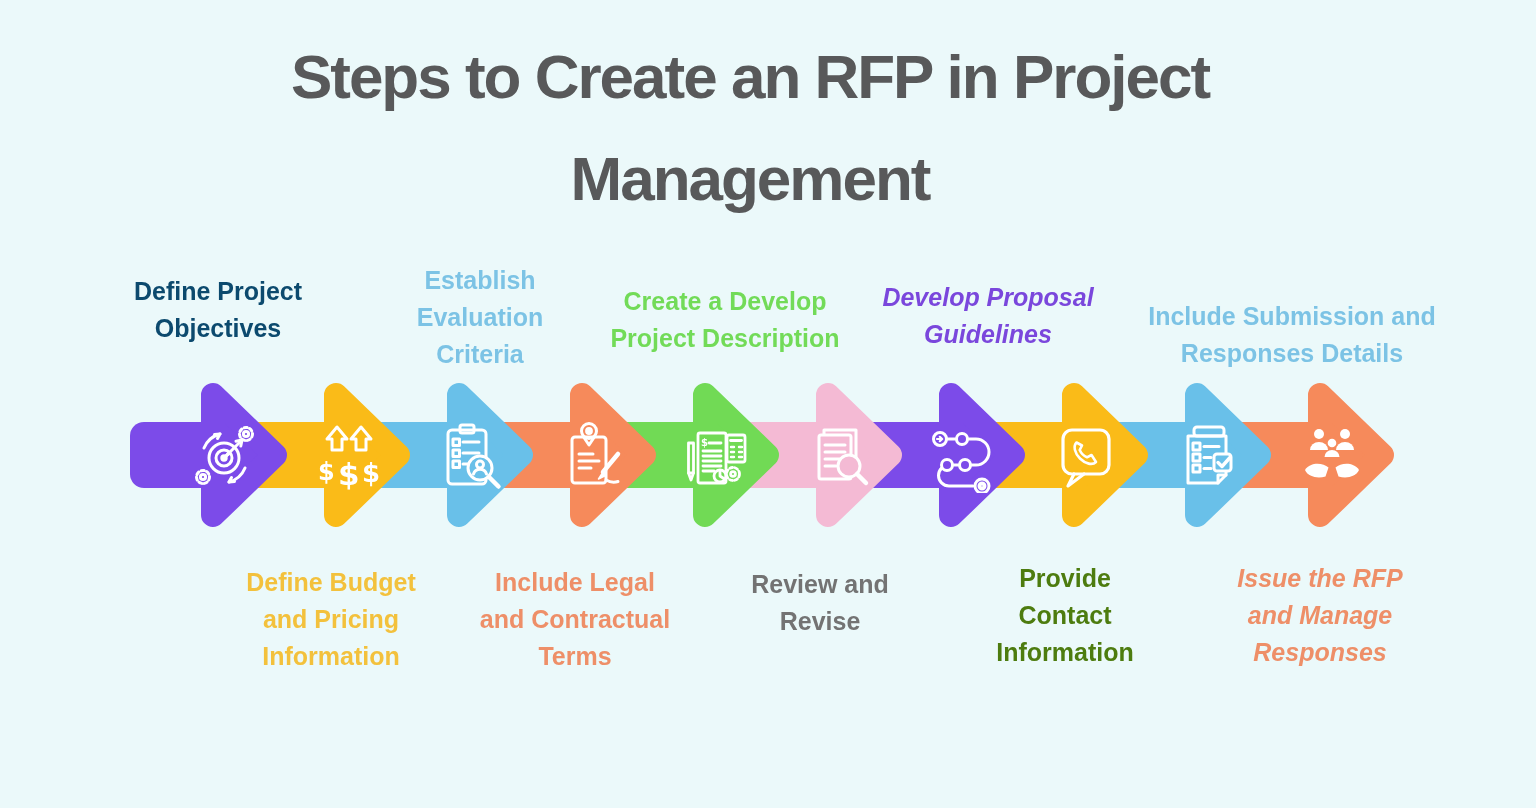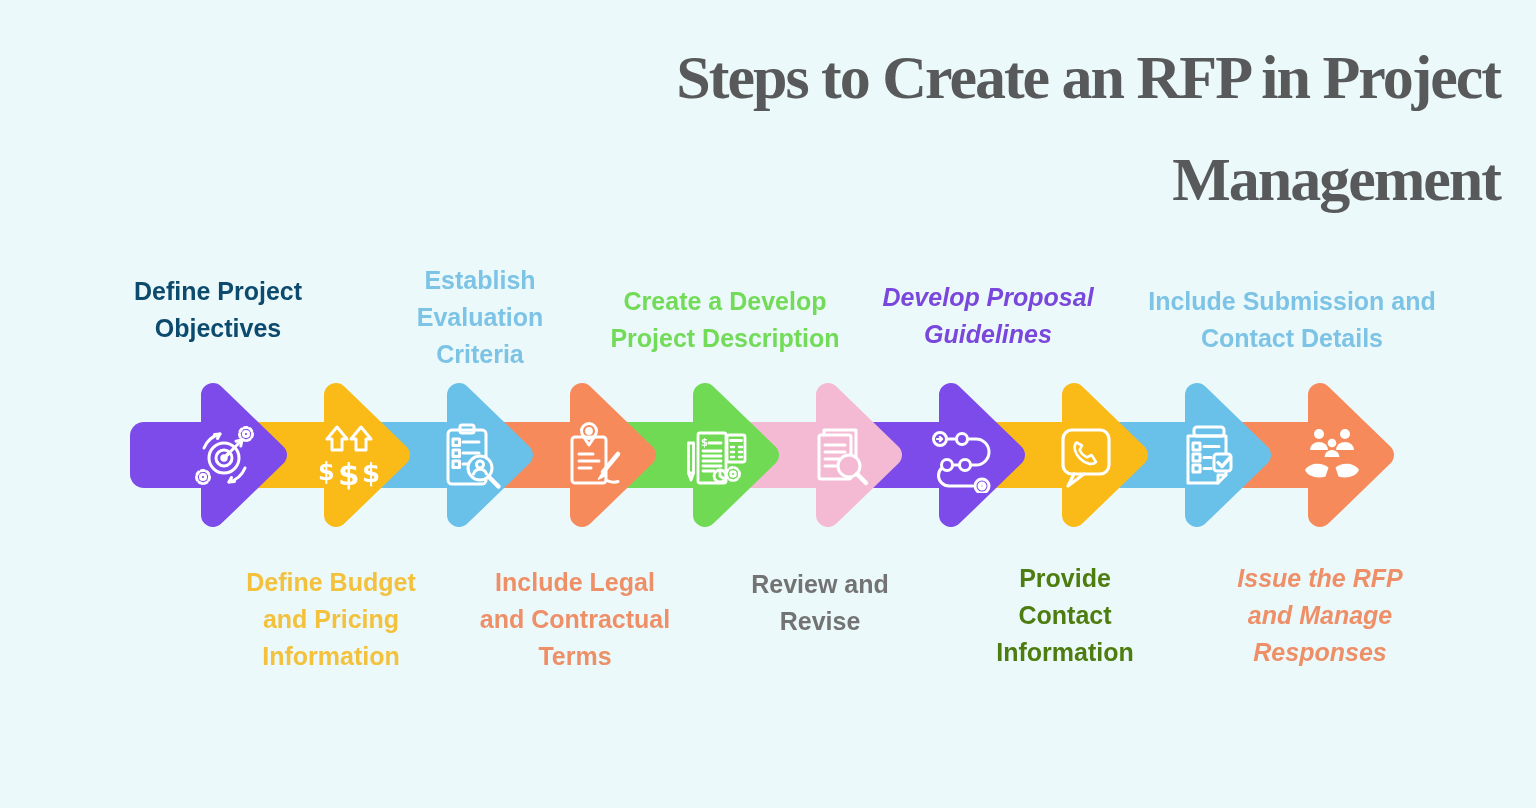--- a/index.html
+++ b/index.html
@@ -1,21 +1,21 @@
 <!DOCTYPE html>
 <html><head>
 <meta charset="utf-8">
 <style>
   html,body{margin:0;padding:0;}
   body{width:1536px;height:808px;overflow:hidden;font-family:"Liberation Sans",sans-serif;}
   #canvas{position:relative;width:1536px;height:808px;overflow:hidden;}
   h1.title{
     position:absolute;top:26px;left:0;width:1500px;margin:0;
-    text-align:right;font-weight:700;font-size:62px;line-height:102px;
-    letter-spacing:-2px;font-family:Liberation Serif, serif;
+    text-align:center;font-weight:700;font-size:62px;line-height:102px;
+    letter-spacing:-2px;font-family:Liberation Sans, sans-serif;
   }
   .arrow{position:absolute;}
   .icon-wrap{position:absolute;width:76px;height:76px;}
   .icon-wrap svg{width:100%;height:100%;display:block;}
   .step-label{
     position:absolute;transform:translateX(-50%);text-align:center;
     font-weight:700;font-size:25px;line-height:37px;white-space:nowrap;
   }
 </style>
 </head>
@@ -226,23 +226,23 @@
             <path d="M33,29.5 H48"></path>
   <rect x="22" y="37" width="7" height="7"></rect>
             <path d="M33,40.5 H40"></path>
   <rect x="22" y="48" width="7" height="7"></rect>
             <path d="M33,51.5 H40"></path>
   <rect x="43" y="37" width="17" height="17" rx="3" fill="currentColor"></rect>
   <path d="M47,45.5 l4,4 8,-9" stroke-width="3.4"></path>
 </g>
         </svg>
       </div>
-      <div class="step-label" style="left: 1292px; top: 283px; color: rgb(124, 195, 229);">
+      <div class="step-label" style="left: 1292px; top: 298px; color: rgb(124, 195, 229);">
         <div>Include Submission and</div>
-        <div>Contact Details</div>
+        <div>Responses Details</div>
       </div>
       <svg class="arrow" width="183" height="146" viewBox="0 0 183 146" style="left: 1211px; top: 382px; z-index: 21;">
         <rect x="0" y="40" width="123" height="66" rx="14" fill="#F68A5B"></rect>
         <polygon points="109,13 171,73 109,133" fill="#F68A5B" stroke="#F68A5B" stroke-width="24" stroke-linejoin="round"></polygon>
       </svg>
       <div class="icon-wrap" style="left: 1294px; top: 417px; z-index: 21; color: rgb(246, 138, 91);">
         <svg viewBox="0 0 76 76" xmlns="http://www.w3.org/2000/svg">
           <g stroke="none" fill="#fff">
   <circle cx="25" cy="17" r="5"></circle>
             <path d="M16,33 a9,8 0 0 1 18,0 z"></path>

